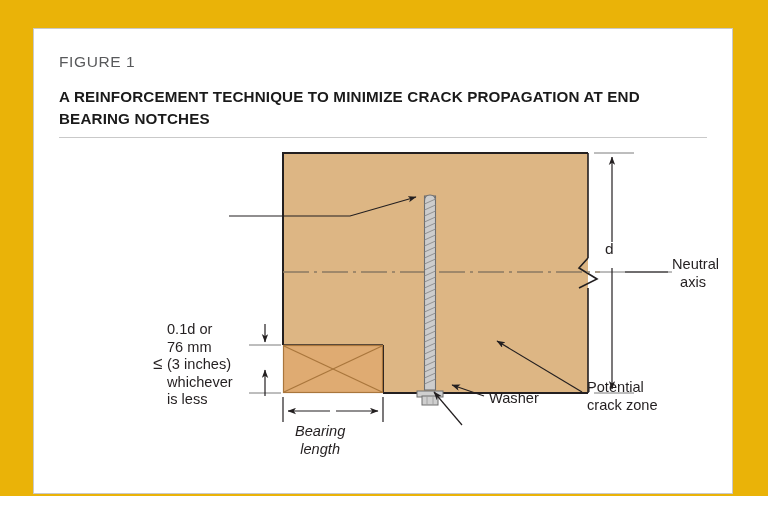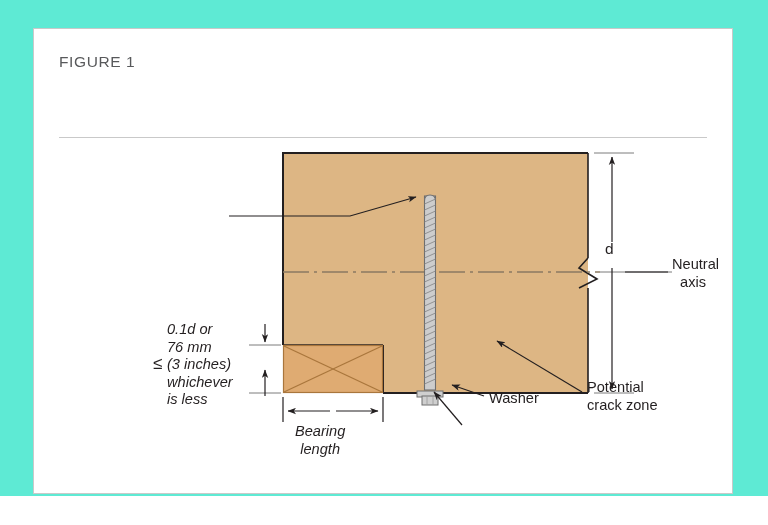--- a/index.html
+++ b/index.html
@@ -10,21 +10,21 @@
   body {
     width: 768px;
     height: 525px;
     font-family: "Liberation Sans", sans-serif;
     -webkit-font-smoothing: antialiased;
   }
   #figure-root {
     position: relative;
     width: 768px;
     height: 496px;
-    background: #5eead4;
+    background: #eab308;
     overflow: hidden;
   }
   #figure-frame {
     position: absolute;
     left: 33px;
     top: 28px;
     width: 700px;
     height: 466px;
     border: 1px solid #c9c9c9;
     box-sizing: border-box;
@@ -69,35 +69,36 @@
     color: #231f20;
     font-size: 14.6px;
     line-height: 17.6px;
     white-space: pre;
   }
   #anno-lagscrew-top { left: 62px;  top: 166px; }
   #anno-neutral-axis { left: 672px; top: 256px; }
   #anno-d-label     { left: 605px; top: 240px; font-size: 15.5px; }
   #anno-depth-lead  { left: 57px;  top: 345px; text-align: right; width: 94px; }
   #anno-le          { left: 153px; top: 355px; font-size: 17px; }
-  #anno-depth-vals  { left: 167px; top: 321px; font-style: italic; }
+  #anno-depth-vals  { left: 167px; top: 321px; }
   #anno-bearing     { left: 295px; top: 423px; text-align: center; font-style: italic; }
   #anno-washer      { left: 489px; top: 390px; text-align: center; }
   #anno-potential   { left: 587px; top: 379px; }
   #anno-usescrews   { left: 457px; top: 428px; }
 </style>
 </head>
 <body>
 
 <div id="figure-root">
 
   <div id="figure-frame"></div>
 
   <div id="fig-label">FIGURE 1</div>
 
+  <div id="fig-title">A REINFORCEMENT TECHNIQUE TO MINIMIZE CRACK PROPAGATION AT END BEARING NOTCHES</div>
 
   <div id="title-rule"></div>
 
   <svg id="diagram-svg" width="768" height="525">
     <defs>
       <marker id="arrowSolid" markerWidth="9" markerHeight="9" refX="8" refY="3.2" orient="auto" markerUnits="userSpaceOnUse">
         <path d="M0,0 L8.5,3.2 L0,6.4 L2.2,3.2 Z" fill="#231f20"></path>
       </marker>
       <marker id="arrowSolidStart" markerWidth="9" markerHeight="9" refX="0.5" refY="3.2" orient="auto" markerUnits="userSpaceOnUse">
         <path d="M8.5,0 L0,3.2 L8.5,6.4 L6.3,3.2 Z" fill="#231f20"></path>

